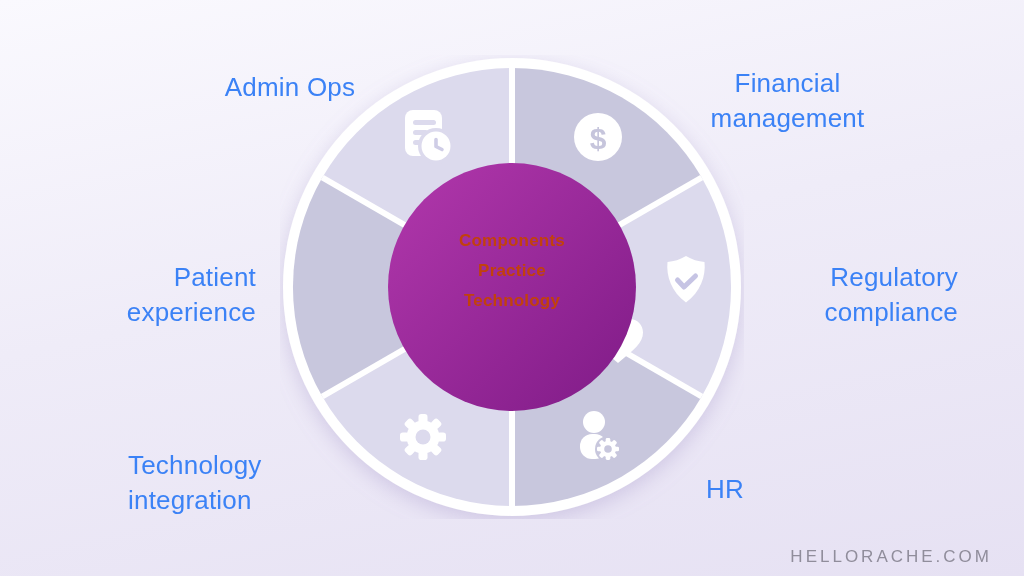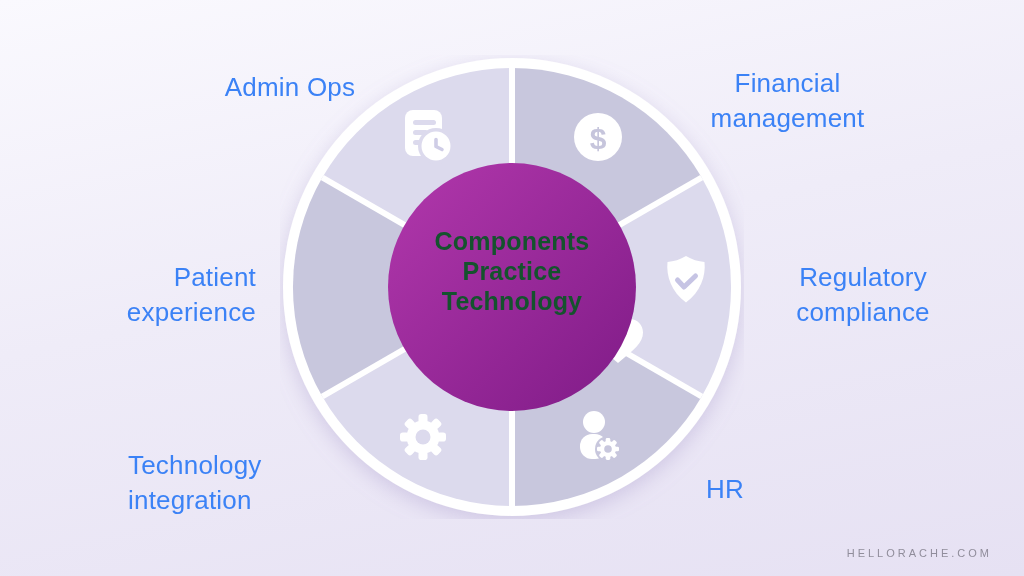--- a/index.html
+++ b/index.html
@@ -9,32 +9,32 @@
     background:linear-gradient(168deg,#faf9fe 0%,#efecf8 45%,#e6e1f3 100%);
   }
   .stage{position:absolute;inset:0;}
   .wheel-svg{position:absolute;left:280px;top:55px;width:464px;height:464px;}
   .seg-label{
     position:absolute;color:#3b82f6;font-size:26px;line-height:35px;
     font-weight:400;letter-spacing:.2px;
   }
   .label-admin-ops{left:170px;top:70px;width:240px;text-align:center;}
   .label-financial{left:695px;top:66px;width:185px;text-align:center;}
-  .label-regulatory{left:768px;top:260px;width:190px;text-align:center;}
+  .label-regulatory{left:768px;top:260px;width:190px;text-align:right;}
   .label-patient{left:46px;top:260px;width:210px;text-align:right;}
   .label-technology{left:128px;top:448px;width:210px;text-align:left;}
   .label-hr{left:684px;top:472px;width:60px;text-align:right;}
   .center-title{
     position:absolute;left:397px;top:226px;width:230px;
-    color:#14532d;font-size:25px;line-height:30px;font-weight:600;
+    color:#c2410c;font-size:17px;line-height:30px;font-weight:600;
     text-align:center;z-index:3;letter-spacing:.2px;
   }
   .watermark{
     position:absolute;top:547px;right:32px;
-    color:#908d9b;font-size:11px;font-weight:500;letter-spacing:3px;padding-left:27px;
+    color:#908d9b;font-size:17px;font-weight:500;letter-spacing:3px;padding-left:27px;
   }
 </style>
 </head>
 <body>
 
 <div class="stage">
 
   <svg class="wheel-svg" viewBox="0 0 464 464">
     <defs>
       <linearGradient id="pg" x1="0%" y1="0%" x2="100%" y2="100%">

